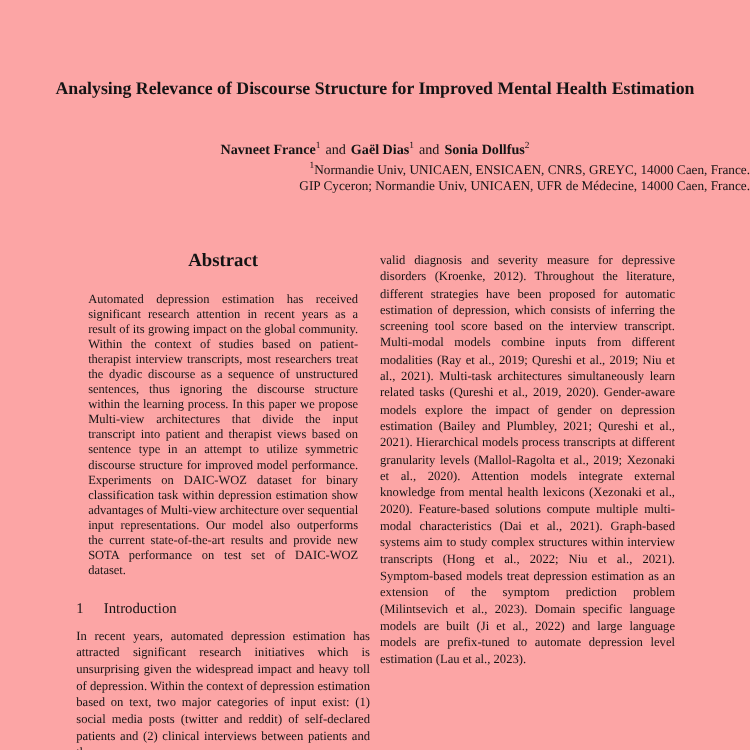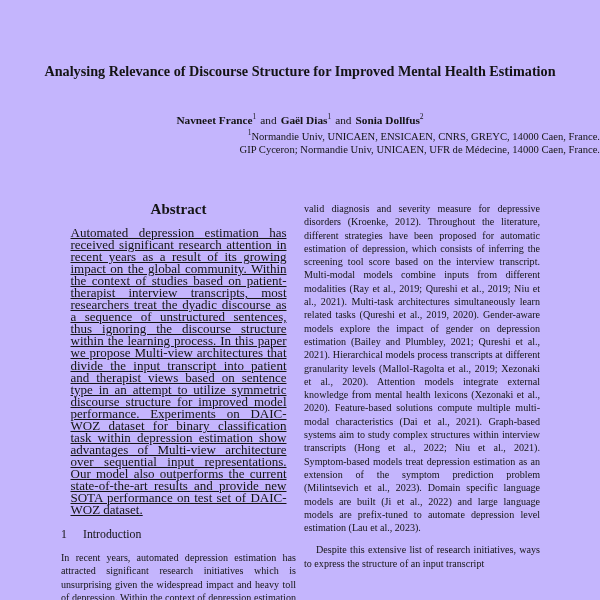--- a/index.html
+++ b/index.html
@@ -1,20 +1,20 @@
 <!DOCTYPE html>
 <html><head>
 <meta charset="utf-8">
 <style>
   html, body { margin: 0; padding: 0; background: #ffffff; }
   .page {
     position: relative;
     width: 600px;
     height: 600px;
-    background: #c4b5fd;
+    background: #fca5a5;
     color: #141414;
     font-family: "Liberation Serif", "DejaVu Serif", serif;
     overflow: hidden;
   }
   .paper-title {
     position: absolute;
     top: 63px; left: 40px; right: 40px;
     margin: 0;
     text-align: center;
     font-size: 14.2px;
@@ -46,26 +46,25 @@
     left: 61px; top: 201px;
     width: 235px;
   }
   .abstract-heading {
     margin: 0 0 9px 0;
     text-align: center;
     font-size: 15px;
     font-weight: 700;
   }
   .abstract-body {
-    margin: 4px auto;
+    margin: 16px auto;
     width: 216px;
-    font-size: 13px;
+    font-size: 10px;
     line-height: 12.05px;
     text-align: justify;
-    text-decoration: underline;
   }
   .section-heading {
     margin-top: 11px;
     font-size: 11.8px;
     font-weight: 400;
   }
   .sec-num { display: inline-block; min-width: 22px; }
   .body-par {
     margin: 9px 0 0 0;
     font-size: 10.1px;
@@ -102,16 +101,15 @@
     <div class="abstract-heading">Abstract</div>
     <p class="abstract-body">Automated depression estimation has received significant research attention in recent years as a result of its growing impact on the global community. Within the context of studies based on patient-therapist interview transcripts, most researchers treat the dyadic discourse as a sequence of unstructured sentences, thus ignoring the discourse structure within the learning process. In this paper we propose Multi-view architectures that divide the input transcript into patient and therapist views based on sentence type in an attempt to utilize symmetric discourse structure for improved model performance. Experiments on DAIC-WOZ dataset for binary classification task within depression estimation show advantages of Multi-view architecture over sequential input representations. Our model also outperforms the current state-of-the-art results and provide new SOTA performance on test set of DAIC-WOZ dataset.</p>
     <div class="section-heading">
       <span class="sec-num">1</span><span>Introduction</span>
     </div>
     <p class="body-par">In recent years, automated depression estimation has attracted significant research initiatives which is unsurprising given the widespread impact and heavy toll of depression. Within the context of depression estimation based on text, two major categories of input exist: (1) social media posts (twitter and reddit) of self-declared patients and (2) clinical interviews between patients and ther-</p>
   </div>
 
   <div class="right-col">
     <p class="body-par first-par">valid diagnosis and severity measure for depressive disorders (Kroenke, 2012). Throughout the literature, different strategies have been proposed for automatic estimation of depression, which consists of inferring the screening tool score based on the interview transcript. Multi-modal models combine inputs from different modalities (Ray et al., 2019; Qureshi et al., 2019; Niu et al., 2021). Multi-task architectures simultaneously learn related tasks (Qureshi et al., 2019, 2020). Gender-aware models explore the impact of gender on depression estimation (Bailey and Plumbley, 2021; Qureshi et al., 2021). Hierarchical models process transcripts at different granularity levels (Mallol-Ragolta et al., 2019; Xezonaki et al., 2020). Attention models integrate external knowledge from mental health lexicons (Xezonaki et al., 2020). Feature-based solutions compute multiple multi-modal characteristics (Dai et al., 2021). Graph-based systems aim to study complex structures within interview transcripts (Hong et al., 2022; Niu et al., 2021). Symptom-based models treat depression estimation as an extension of the symptom prediction problem (Milintsevich et al., 2023). Domain specific language models are built (Ji et al., 2022) and large language models are prefix-tuned to automate depression level estimation (Lau et al., 2023).</p>
-    <p class="body-par indented">Despite this extensive list of research initiatives, ways to express the structure of an input transcript</p>
   </div>
 
 </div>
 
 </body></html>

